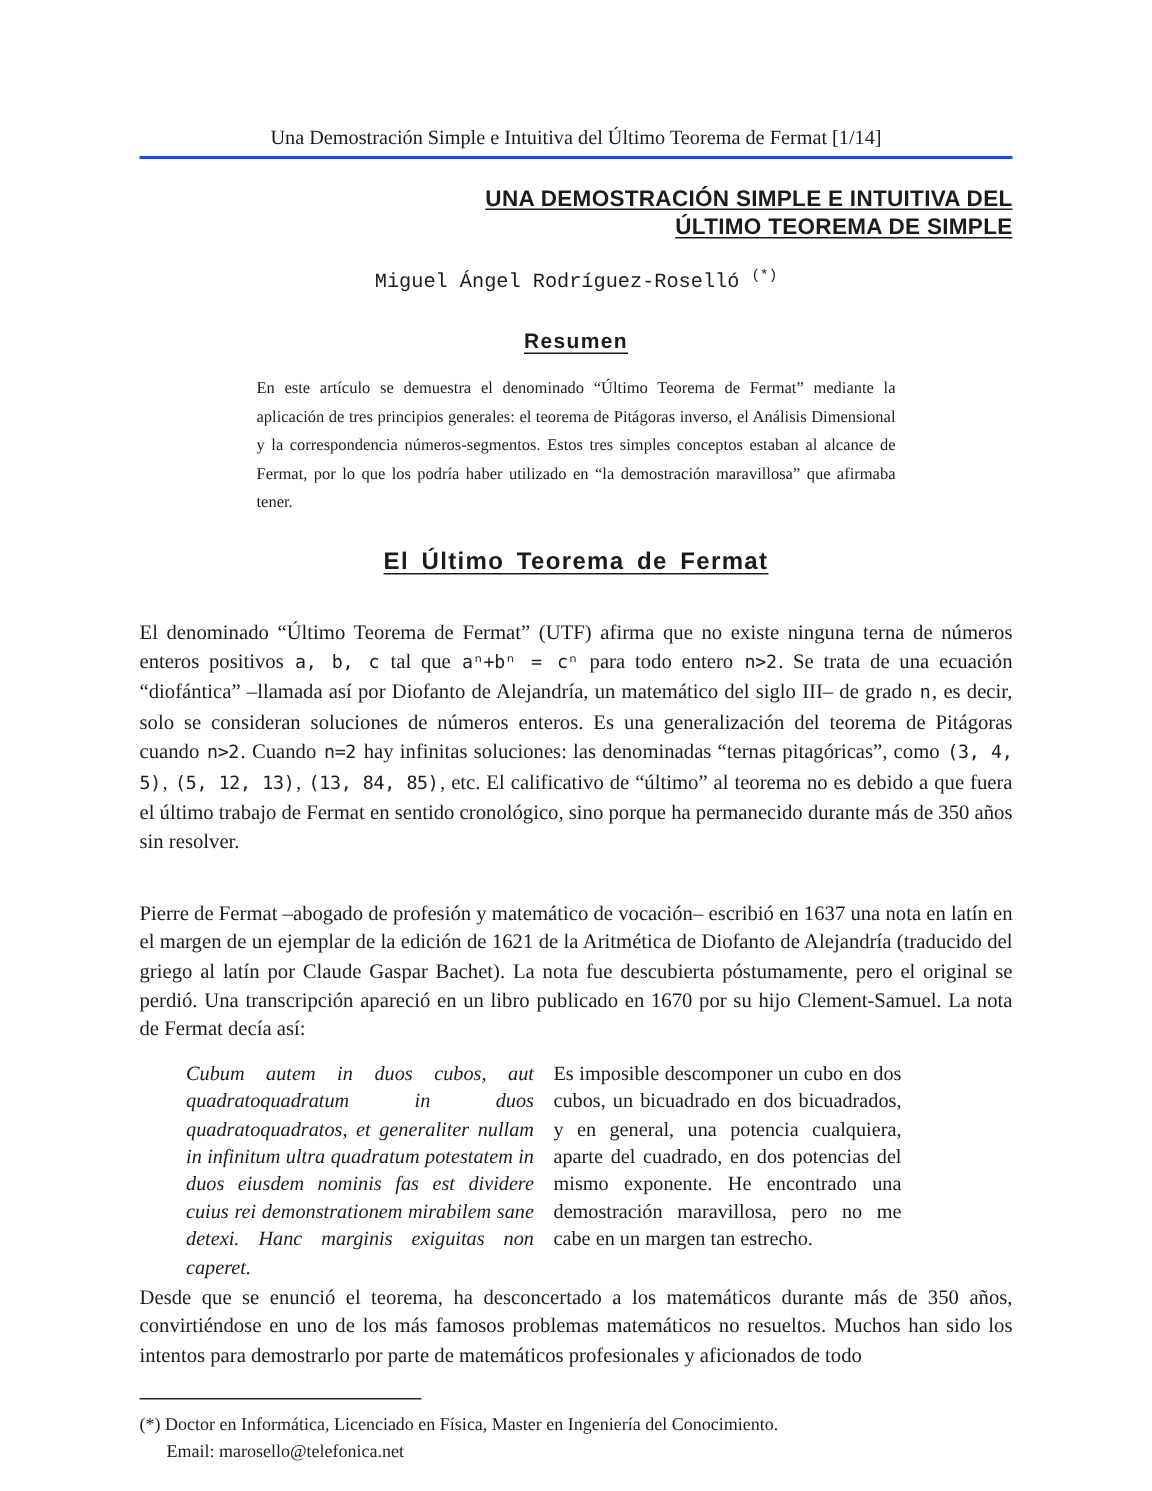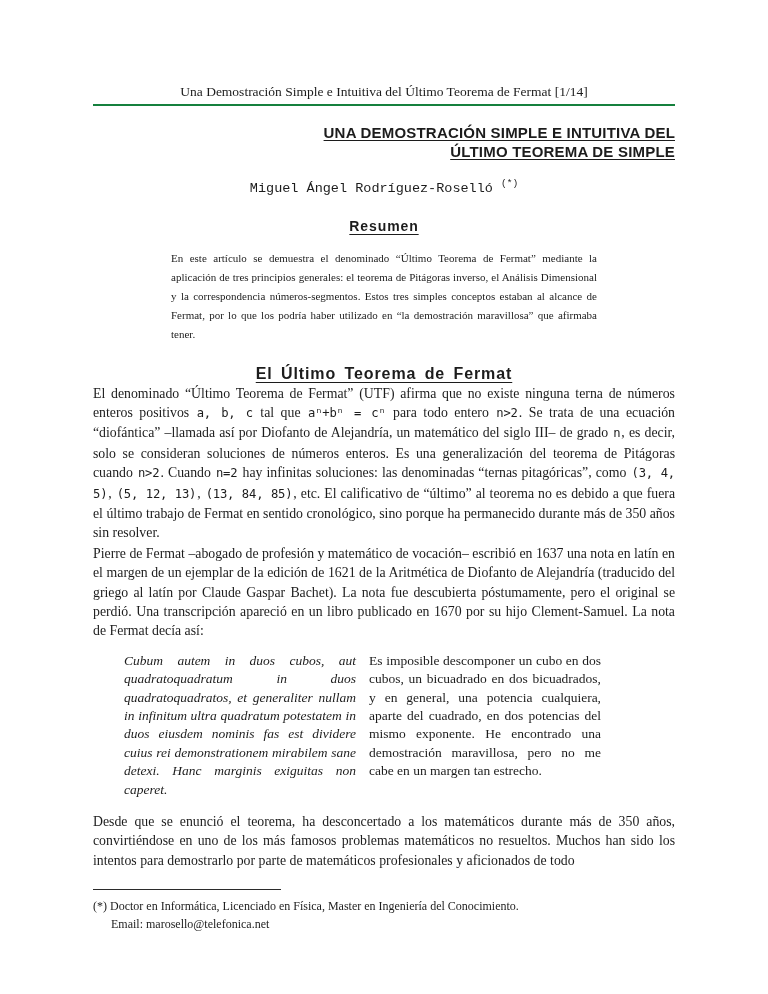--- a/index.html
+++ b/index.html
@@ -11,21 +11,21 @@
     box-sizing: border-box;
     padding: 84px 93px 0 93px;
     overflow: hidden;
     position: relative;
   }
   .header {
     text-align: center;
     font-size: 13.5px;
     line-height: 15px;
     padding-bottom: 5px;
-    border-bottom: 2px solid #15803d;
+    border-bottom: 2px solid #1d4ed8;
   }
   .title {
     margin-top: 18px;
     text-align: right;
     font-family: "Liberation Sans", sans-serif;
     font-weight: bold;
     font-size: 15px;
     line-height: 18.5px;
     letter-spacing: 0.2px;
   }
@@ -48,21 +48,21 @@
   .abstract-heading { margin-top: 22px; font-size: 14px; }
   .abstract-body {
     margin: 15px auto 0 auto;
     width: 426px;
     text-align: justify;
     font-size: 11px;
     line-height: 19.2px;
   }
   .section-heading { margin-top: 20px; font-size: 16px; }
   .para {
-    margin-top: 1px;
+    margin-top: 28px;
     text-align: justify;
     font-size: 13.8px;
     line-height: 19.4px;
   }
   .mono {
     font-family: "DejaVu Sans Mono", monospace;
     font-size: 12.2px;
     letter-spacing: -0.2px;
     padding: 0 1px;
   }
@@ -73,21 +73,21 @@
     padding-left: 31px;
     padding-right: 74px;
   }
   .quote .col {
     flex: 1;
     text-align: justify;
     font-size: 13.5px;
     line-height: 18.4px;
   }
   .quote .latin { font-style: italic; }
-  .para3 { margin-top: 13px; }
+  .para3 { margin-top: 1px; }
   .footnote-rule {
     width: 188px;
     border-top: 1.5px solid #2b2b2b;
     margin-top: 19px;
   }
   .footnote {
     margin-top: 8px;
     font-size: 12px;
     line-height: 17.5px;
   }

